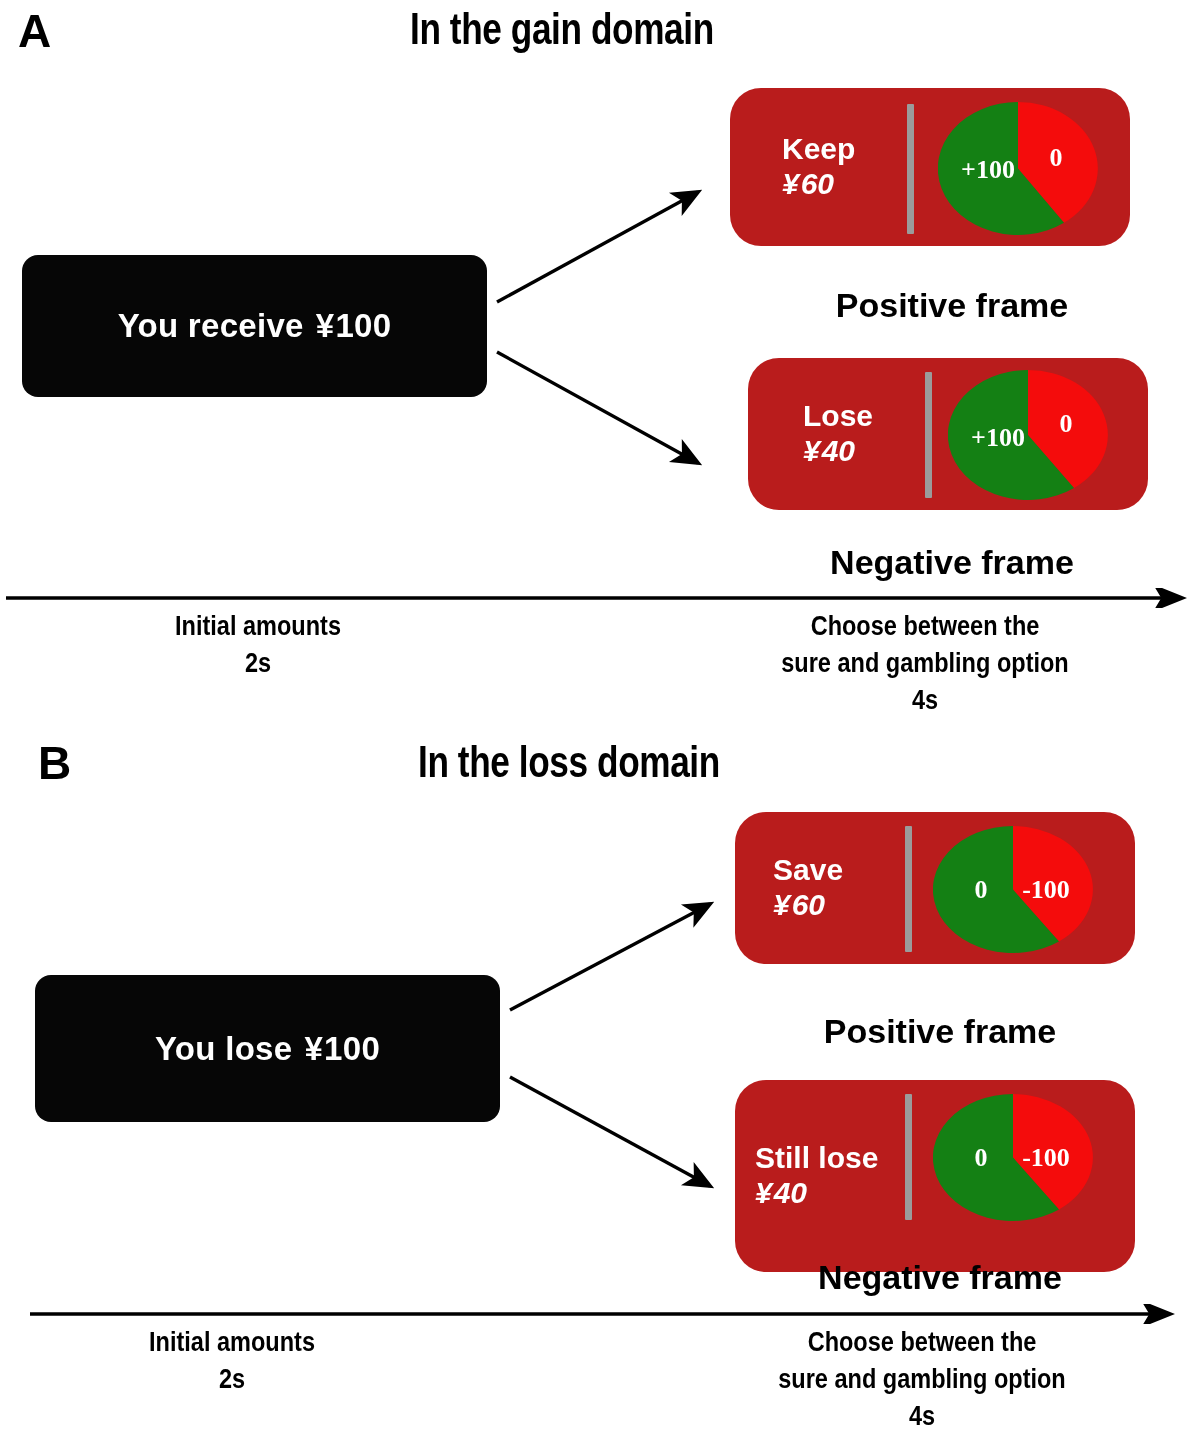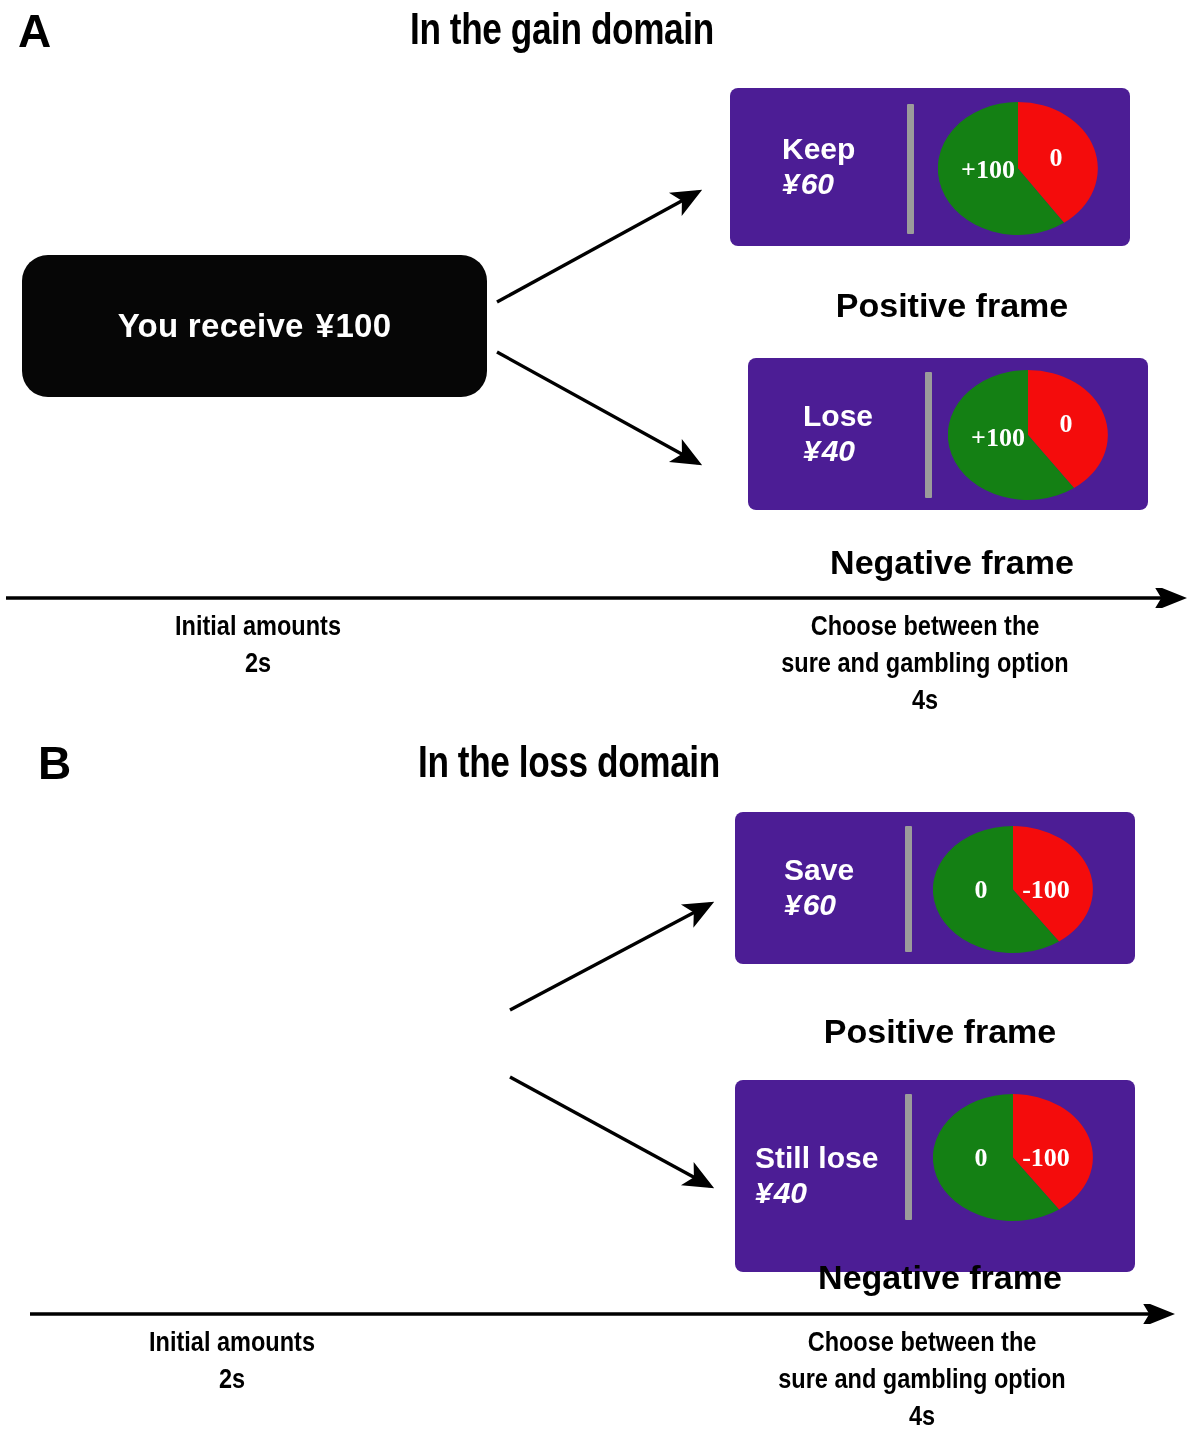--- a/index.html
+++ b/index.html
@@ -36,39 +36,39 @@
     letter-spacing: -0.5px;
     transform: scaleX(0.80);
     transform-origin: left center;
     white-space: nowrap;
   }
 
   
   .initial-box {
     position: absolute;
     background: #060606;
-    border-radius: 26px;
+    border-radius: 16px;
     display: flex;
     align-items: center;
     justify-content: center;
   }
   .initial-box-text {
     color: #ffffff;
     font-weight: bold;
     font-size: 33px;
     letter-spacing: 0.3px;
     white-space: nowrap;
   }
   .initial-box-text .yen { margin-left: 12px; margin-right: 1px; }
 
   
   .option-card {
     position: absolute;
-    background: #4c1d95;
-    border-radius: 8px;
+    background: #b91c1c;
+    border-radius: 31px;
     overflow: hidden;
   }
   .card-inner {
     position: absolute;
     inset: 0;
     display: flex;
     align-items: center;
   }
   .card-label {
     color: #ffffff;
@@ -225,39 +225,44 @@
     <div>4s</div>
   </div>
 </div>
 
 <div class="panel" id="panel-b">
 
   <div class="panel-letter" style="left:38px; top:18px;">B</div>
 
   <div class="panel-title" style="left:418px; top:18px;">In the loss domain</div>
 
+  <div class="initial-box" style="left:35px; top:253px; width:465px; height:147px;">
+    <div class="initial-box-text">
+      <span>You lose</span><span class="yen">¥</span><span>100</span>
+    </div>
+  </div>
 
   <div class="arrows" style="left:0; top:0; width:1200px; height:722px;">
     <svg width="1200" height="722" viewBox="0 0 1200 722">
       <defs>
         <marker id="ah-b1" markerWidth="9" markerHeight="9" refX="7.6" refY="4.5" orient="auto">
           <path d="M0,0.6 L9,4.5 L0,8.4 L2.2,4.5 Z" fill="#000"></path>
         </marker>
         <marker id="ah-b2" markerWidth="9" markerHeight="9" refX="7.6" refY="4.5" orient="auto">
           <path d="M0,0.6 L9,4.5 L0,8.4 L2.2,4.5 Z" fill="#000"></path>
         </marker>
       </defs>
       <line x1="510" y1="288" x2="710" y2="182" stroke="#000" stroke-width="3.4" marker-end="url(#ah-b1)"></line>
       <line x1="510" y1="355" x2="710" y2="464" stroke="#000" stroke-width="3.4" marker-end="url(#ah-b2)"></line>
     </svg>
   </div>
 
   <div class="option-card" style="left:735px; top:90px; width:400px; height:152px;">
     <div class="card-inner">
-      <div class="card-label" style="margin-left:49px; width:152px;">
+      <div class="card-label" style="margin-left:38px; width:152px;">
         <span>Save</span>
         <span class="amount-row"><span class="yen">¥</span><span>60</span></span>
       </div>
     </div>
     <div class="divider" style="left:170px; top:14px; height:126px;"></div>
     <div class="pie-wrap" style="left:198px; top:14px; width:160px; height:127px;">
       <svg width="160" height="127" viewBox="0 0 160 127">
         <path d="M80 63.5 L80 0 A80 63.5 0 0 1 126 115.4 Z" fill="#f40c0c"></path>
         <path d="M80 63.5 L126 115.4 A80 63.5 0 1 1 80 0 Z" fill="#148014"></path>
       </svg>

